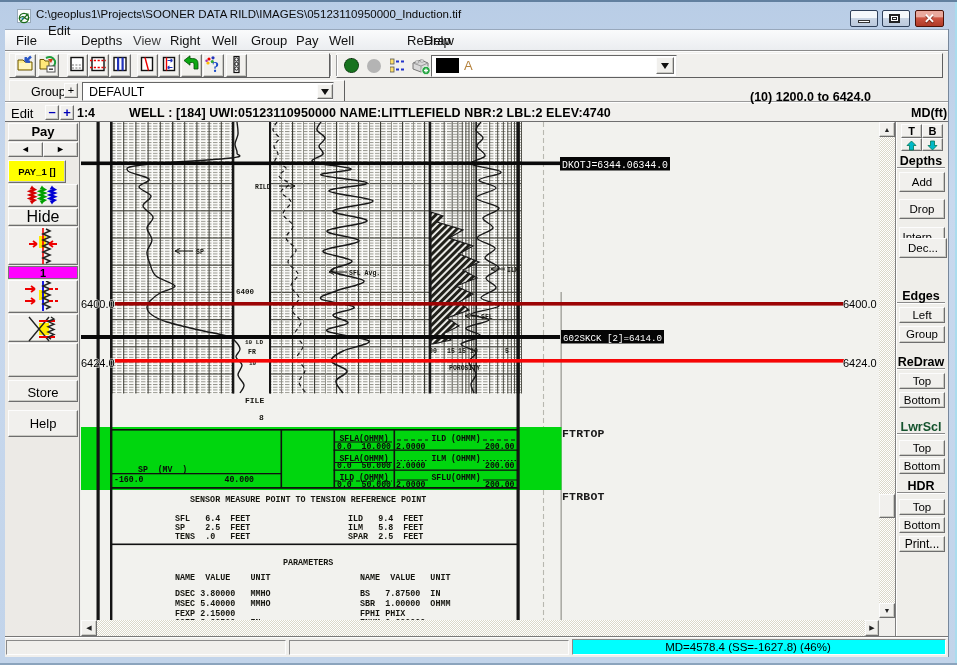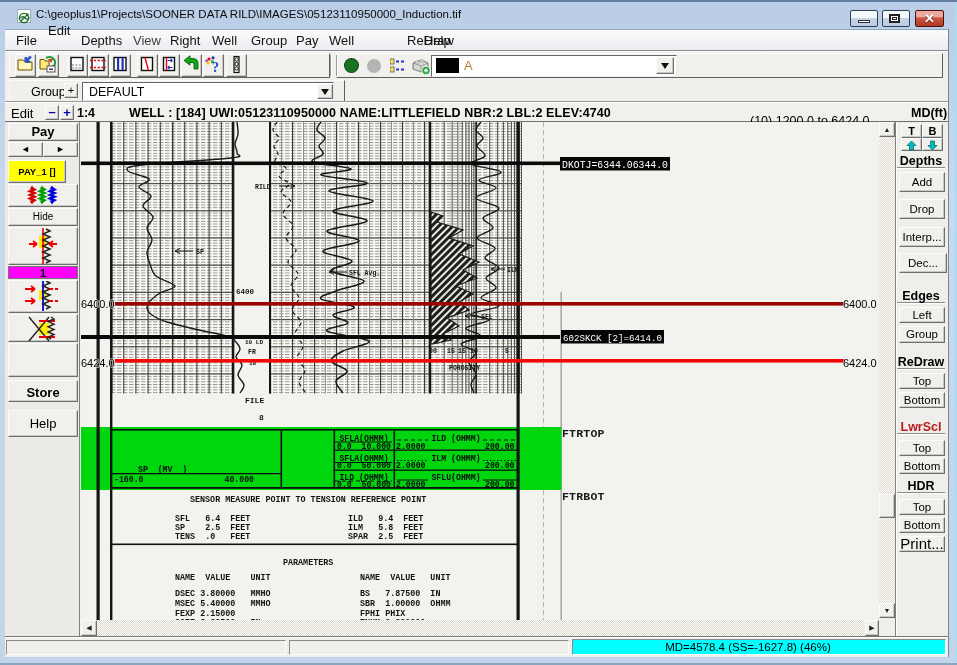--- a/index.html
+++ b/index.html
@@ -132,36 +132,36 @@
     <span style="position:absolute;left:3px;top:4px;width:0;height:0;border:4px solid transparent;border-top:6px solid #111;"></span>
   </div>
 <div style="left:5px;top:101px;width:943px;height:1px;background:#9a9a9a;"></div>
 <div style="left:5px;top:102px;width:943px;height:1px;background:#fdfdfd;"></div>
 <div style="left:5px;top:103px;width:943px;height:19px;background:#f1f0ed;border-bottom:1px solid #6f6f6f;"></div>
 <div style="left:11px;top:106px;font-size:13px;color:#000;">Edit</div>
 <div class="btn" style="left:45px;top:105px;width:14px;height:15px;;color:#0000b8;font-weight:bold;font-size:13px;line-height:12px;">–</div>
 <div class="btn" style="left:60px;top:105px;width:14px;height:15px;;color:#0000b8;font-weight:bold;font-size:13px;line-height:13px;">+</div>
 <div style="left:77px;top:106px;font-size:12.5px;font-weight:bold;color:#000;">1:4</div>
 <div style="left:129px;top:106px;font-size:12.5px;font-weight:bold;color:#000;letter-spacing:0.1px;">WELL : [184] UWI:05123110950000 NAME:LITTLEFIELD NBR:2 LBL:2 ELEV:4740</div>
-<div style="left:750px;top:114px;font-size:12.5px;font-weight:normal;color:#000;">(10) 1200.0 to 6424.0</div>
+<div style="left:750px;top:90px;font-size:12.5px;font-weight:bold;color:#000;">(10) 1200.0 to 6424.0</div>
 <div style="left:911px;top:106px;font-size:12.5px;font-weight:bold;color:#000;">MD(ft)</div>
 <div style="left:5px;top:122px;width:75px;height:516px;background:#eceae6;border-right:1px solid #808080;"></div>
 <div class="btn" style="left:8px;top:123px;width:70px;height:18px;;"><b style="font-size:13px;line-height:16px;">Pay</b></div>
 <div class="btn" style="left:8px;top:142px;width:35px;height:15px;;font-size:9px;line-height:13px;">◄</div>
 <div class="btn" style="left:43px;top:142px;width:35px;height:15px;;font-size:9px;line-height:13px;">►</div>
 <div class="btn" style="left:8px;top:160px;width:58px;height:23px;;background:#ffff00;"><span style="font-size:9.5px;font-weight:bold;line-height:21px;">PAY_1 []</span></div>
 <div class="btn" style="left:8px;top:184px;width:70px;height:23px;;"><svg width="34" height="20" viewBox="0 0 34 20">
       <path d="M6,3 l2.5,1.5 l-4.5,1.8 l4.5,1.8 l-4.5,1.8 l4.5,1.8 l-4.5,1.8 l4.5,1.8 l-2.5,1.5" fill="none" stroke="#d40000" stroke-width="2.4"></path>
       <path d="M6,0.5 l-2.5,4 l5,0 Z M6,19.5 l-2.5,-4 l5,0 Z" fill="#d40000"></path>
       <path d="M16,3 l2.5,1.5 l-4.5,1.8 l4.5,1.8 l-4.5,1.8 l4.5,1.8 l-4.5,1.8 l4.5,1.8 l-2.5,1.5" fill="none" stroke="#00a000" stroke-width="2.4"></path>
       <path d="M16,0.5 l-2.5,4 l5,0 Z M16,19.5 l-2.5,-4 l5,0 Z" fill="#00a000"></path>
       <path d="M26,3 l2.5,1.5 l-4.5,1.8 l4.5,1.8 l-4.5,1.8 l4.5,1.8 l-4.5,1.8 l4.5,1.8 l-2.5,1.5" fill="none" stroke="#0000d4" stroke-width="2.4"></path>
       <path d="M26,0.5 l-2.5,4 l5,0 Z M26,19.5 l-2.5,-4 l5,0 Z" fill="#0000d4"></path>
     </svg></div>
-<div class="btn" style="left:8px;top:208px;width:70px;height:18px;;"><span style="font-size:10px;line-height:16px;">Hide</span></div>
+<div class="btn" style="left:8px;top:208px;width:70px;height:18px;;"><span style="font-size:16px;line-height:16px;">Hide</span></div>
 <div class="btn" style="left:8px;top:227px;width:70px;height:38px;;"><svg width="56" height="36" viewBox="0 0 56 36">
       <rect x="24" y="8" width="7" height="12" fill="#ffec00"></rect>
       <path d="M28,0 V36" stroke="#e00" stroke-width="1.6"></path>
       <path d="M31,1 l4,2 l-7,3 l7,3 l-7,3 l7,3 l-7,3 l7,3 l-7,3 l7,3 l-7,3 l7,3 l-4,2" fill="none" stroke="#222" stroke-width="1.5"></path>
       <path d="M14,16 h8 m0,0 l-4,-3 m4,3 l-4,3 M42,16 h-8 m0,0 l4,-3 m-4,3 l4,3" stroke="#e00" stroke-width="1.8" fill="none"></path>
     </svg></div>
 <div style="left:8px;top:266px;width:70px;height:13px;background:#ff00ff;border:1px solid #777;text-align:center;font-size:11px;font-weight:bold;color:#000;line-height:12px;">1</div>
 <div class="btn" style="left:8px;top:280px;width:70px;height:33px;;"><svg width="56" height="30" viewBox="0 0 56 30">
       <rect x="24" y="9" width="7" height="10" fill="#ffec00"></rect>
       <path d="M28,0 V30" stroke="#0000e0" stroke-width="1.8"></path>
@@ -169,21 +169,21 @@
       <path d="M10,8 h10 m0,0 l-4,-3 m4,3 l-4,3 M10,20 h10 m0,0 l-4,-3 m4,3 l-4,3" stroke="#e00" stroke-width="1.8" fill="none"></path>
       <path d="M34,8 h9 M34,20 h9" stroke="#e00" stroke-width="1.8" stroke-dasharray="4 2"></path>
     </svg></div>
 <div class="btn" style="left:8px;top:314px;width:70px;height:28px;;"><svg width="56" height="28" viewBox="0 0 56 28">
       <rect x="24" y="8" width="10" height="12" fill="#ffec00"></rect>
       <path d="M14,2 L34,26 M34,2 L14,26" stroke="#222" stroke-width="1.4"></path>
       <path d="M24,6 h16 M24,22 h16" stroke="#e00" stroke-width="1.8"></path>
       <path d="M36,2 l3,2 l-6,2.6 l6,2.6 l-6,2.6 l6,2.6 l-6,2.6 l6,2.6 l-6,2.6 l3,2" fill="none" stroke="#222" stroke-width="1.4"></path>
     </svg></div>
 <div class="btn" style="left:8px;top:343px;width:70px;height:34px;;"></div>
-<div class="btn" style="left:8px;top:380px;width:70px;height:22px;font-weight:bold;;"><span style="font-size:13px;line-height:24px;">Store</span></div>
+<div class="btn" style="left:8px;top:380px;width:70px;height:22px;;"><span style="font-size:13px;line-height:24px;">Store</span></div>
 <div class="btn" style="left:8px;top:410px;width:70px;height:27px;;"><span style="font-size:13px;line-height:25px;">Help</span></div>
 <div style="left:81px;top:122px;width:798px;height:498px;background:#f2f2ee;overflow:hidden;">
     <svg width="798" height="498" viewBox="0 0 798 498" style="position:absolute;left:0;top:0">
 <defs>
 <pattern id="hg" width="6" height="2.72" patternUnits="userSpaceOnUse">
           <rect width="6" height="2.72" fill="#fbfbf9"></rect>
           <rect x="0" y="1" width="4.5" height="0.9" fill="#8a8a80"></rect>
         </pattern>
 <pattern id="hatch" width="5" height="5" patternUnits="userSpaceOnUse" patternTransform="rotate(45)">
           <rect width="5" height="5" fill="#f2f2ee"></rect>
@@ -388,31 +388,31 @@
 <div class="btn" style="left:901px;top:138px;width:21px;height:13px;"><svg width="11" height="11" viewBox="0 0 11 11" style="margin-top:1px">
       <path d="M5.5,1 L10,5.5 L7.5,5.5 L7.5,10 L3.5,10 L3.5,5.5 L1,5.5 Z" fill="#00b8c8" stroke="#075" stroke-width="0.8"></path>
     </svg></div>
 <div class="btn" style="left:922px;top:138px;width:21px;height:13px;"><svg width="11" height="11" viewBox="0 0 11 11" style="margin-top:1px">
       <path d="M5.5,10 L10,5.5 L7.5,5.5 L7.5,1 L3.5,1 L3.5,5.5 L1,5.5 Z" fill="#00b8c8" stroke="#075" stroke-width="0.8"></path>
     </svg></div>
 <div style="left:897px;top:154px;width:48px;height:14px;font-weight:bold;font-size:12.5px;text-align:center;color:#000;border-bottom:1px solid #8a8a8a;box-shadow:0 1px 0 #fff;">Depths</div>
 <div class="btn" style="left:899px;top:172px;width:46px;height:20px;;font-size:11.5px;line-height:18px;">Add</div>
 <div class="btn" style="left:899px;top:199px;width:46px;height:20px;;font-size:11.5px;line-height:18px;">Drop</div>
 <div class="btn" style="left:899px;top:227px;width:46px;height:20px;;font-size:11.5px;line-height:18px;">Interp...</div>
-<div class="btn" style="left:899px;top:253px;width:48px;height:20px;;font-size:11.5px;line-height:18px;">Dec...</div>
+<div class="btn" style="left:899px;top:238px;width:48px;height:20px;;font-size:11.5px;line-height:18px;">Dec...</div>
 <div style="left:897px;top:289px;width:48px;height:14px;font-weight:bold;font-size:12.5px;text-align:center;color:#000;border-bottom:1px solid #8a8a8a;box-shadow:0 1px 0 #fff;">Edges</div>
 <div class="btn" style="left:899px;top:307px;width:46px;height:16px;;font-size:11.5px;line-height:14px;">Left</div>
 <div class="btn" style="left:899px;top:326px;width:46px;height:17px;;font-size:11.5px;line-height:15px;">Group</div>
 <div style="left:897px;top:355px;width:48px;height:14px;font-weight:bold;font-size:12.5px;text-align:center;color:#000;border-bottom:1px solid #8a8a8a;box-shadow:0 1px 0 #fff;">ReDraw</div>
 <div class="btn" style="left:899px;top:373px;width:46px;height:16px;;font-size:11.5px;line-height:14px;">Top</div>
 <div class="btn" style="left:899px;top:392px;width:46px;height:16px;;font-size:11.5px;line-height:14px;">Bottom</div>
-<div style="left:897px;top:420px;width:48px;height:14px;font-weight:bold;font-size:12.5px;text-align:center;color:#b91c1c;border-bottom:1px solid #8a8a8a;box-shadow:0 1px 0 #fff;">LwrScl</div>
+<div style="left:897px;top:420px;width:48px;height:14px;font-weight:bold;font-size:12.5px;text-align:center;color:#14532d;border-bottom:1px solid #8a8a8a;box-shadow:0 1px 0 #fff;">LwrScl</div>
 <div class="btn" style="left:899px;top:440px;width:46px;height:16px;;font-size:11.5px;line-height:14px;">Top</div>
 <div class="btn" style="left:899px;top:458px;width:46px;height:16px;;font-size:11.5px;line-height:14px;">Bottom</div>
 <div style="left:897px;top:479px;width:48px;height:14px;font-weight:bold;font-size:12.5px;text-align:center;color:#000;border-bottom:1px solid #8a8a8a;box-shadow:0 1px 0 #fff;">HDR</div>
 <div class="btn" style="left:899px;top:499px;width:46px;height:16px;;font-size:11.5px;line-height:14px;">Top</div>
 <div class="btn" style="left:899px;top:517px;width:46px;height:16px;;font-size:11.5px;line-height:14px;">Bottom</div>
-<div class="btn" style="left:899px;top:536px;width:46px;height:16px;;font-size:15px;line-height:14px;">Print...</div>
+<div class="btn" style="left:899px;top:536px;width:46px;height:16px;;font-size:12px;line-height:14px;">Print...</div>
 <div style="left:5px;top:636px;width:943px;height:1px;background:#777;"></div>
 <div style="left:5px;top:637px;width:943px;height:1px;background:#fdfdfd;"></div>
 <div style="left:5px;top:638px;width:943px;height:19px;background:#f0efec;"></div>
 <div style="left:6px;top:640px;width:280px;height:15px;background:#f0efec;border:1px solid;border-color:#8a8a8a #fdfdfd #fdfdfd #8a8a8a;"></div>
 <div style="left:289px;top:640px;width:280px;height:15px;background:#f0efec;border:1px solid;border-color:#8a8a8a #fdfdfd #fdfdfd #8a8a8a;"></div>
 <div style="left:572px;top:639px;width:374px;height:16px;background:#00ffff;border:1px solid;border-color:#8a8a8a #fdfdfd #fdfdfd #8a8a8a;font-size:11.5px;color:#000;text-align:center;line-height:15px;padding-right:22px;">MD=4578.4 (SS=-1627.8) (46%)</div>
 </body></html>

